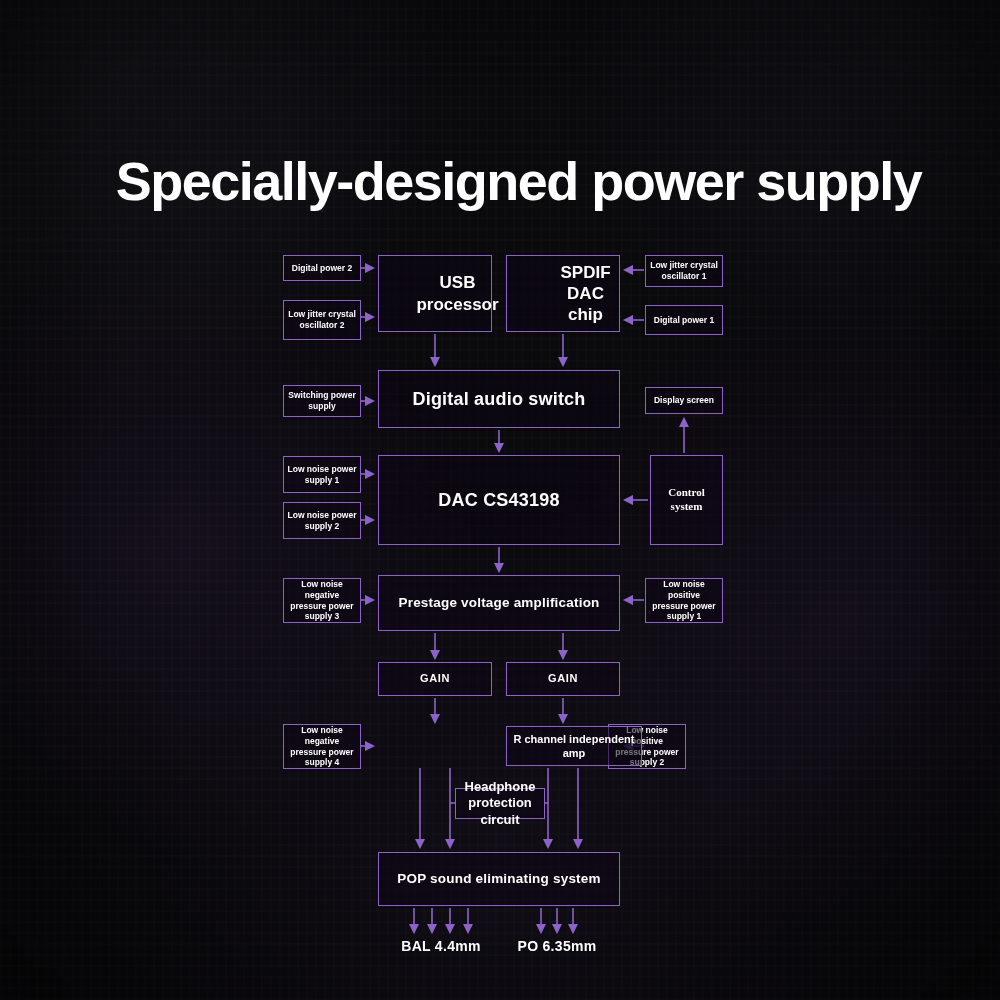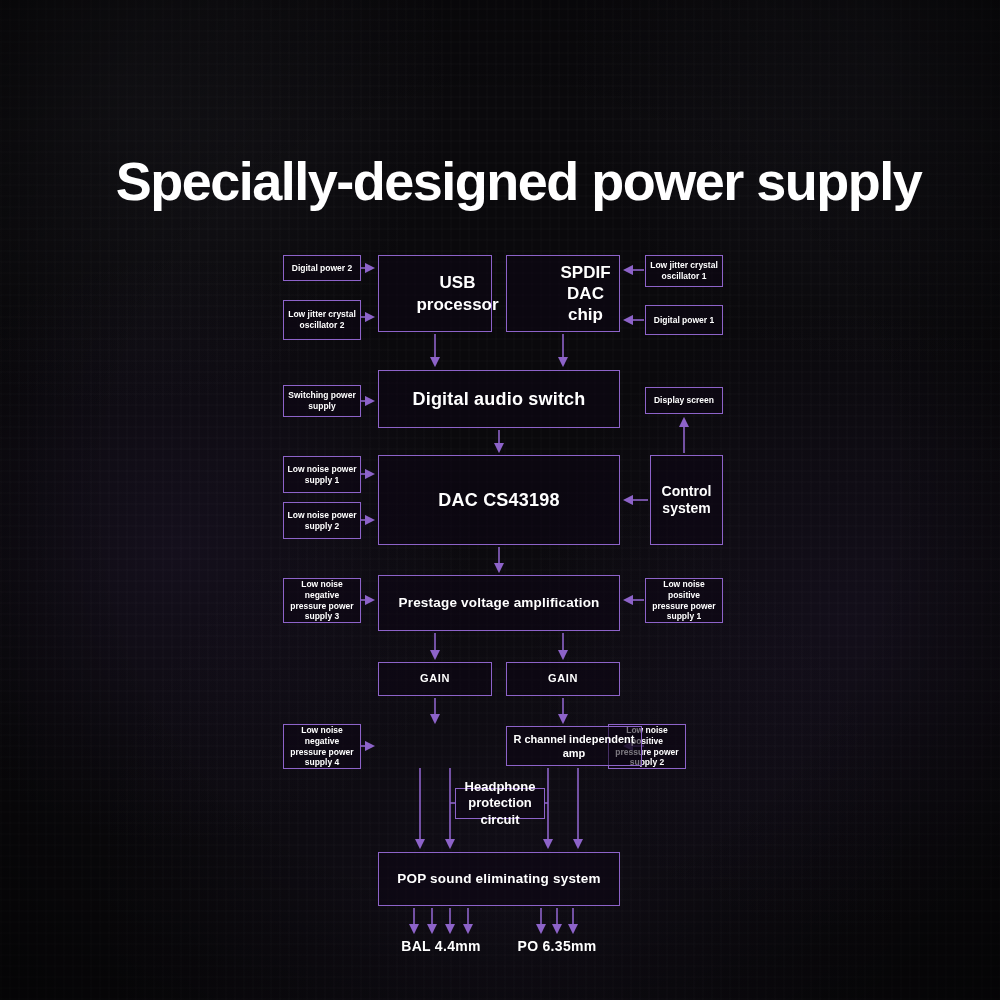--- a/index.html
+++ b/index.html
@@ -36,21 +36,21 @@
     display:flex;align-items:center;justify-content:center;text-align:center;
     font-weight:bold;color:var(--text);padding:2px 3px;line-height:1.25;
   }
   .side{font-size:8.5px;}
   .mainbox{font-size:18px;letter-spacing:0.2px;}
   .mainbox.sm{font-size:13.5px;}
   .midbox{font-size:17px;padding-left:48px;}
   .gain{font-size:11px;letter-spacing:0.6px;}
   .amp{font-size:11px;line-height:1.3;}
   .tiny{font-size:13px;}
-  .ctrl{font-size:14px;}
+  .ctrl{font-size:11px;font-family:Liberation Serif, serif;}
   .out-label{
     position:absolute;text-align:center;font-weight:bold;font-size:14px;
     letter-spacing:0.3px;color:var(--text);
   }
   svg.arrows{position:absolute;left:0;top:0;pointer-events:none;}
 </style>
 </head>
 <body>
 
 <div class="screen">

